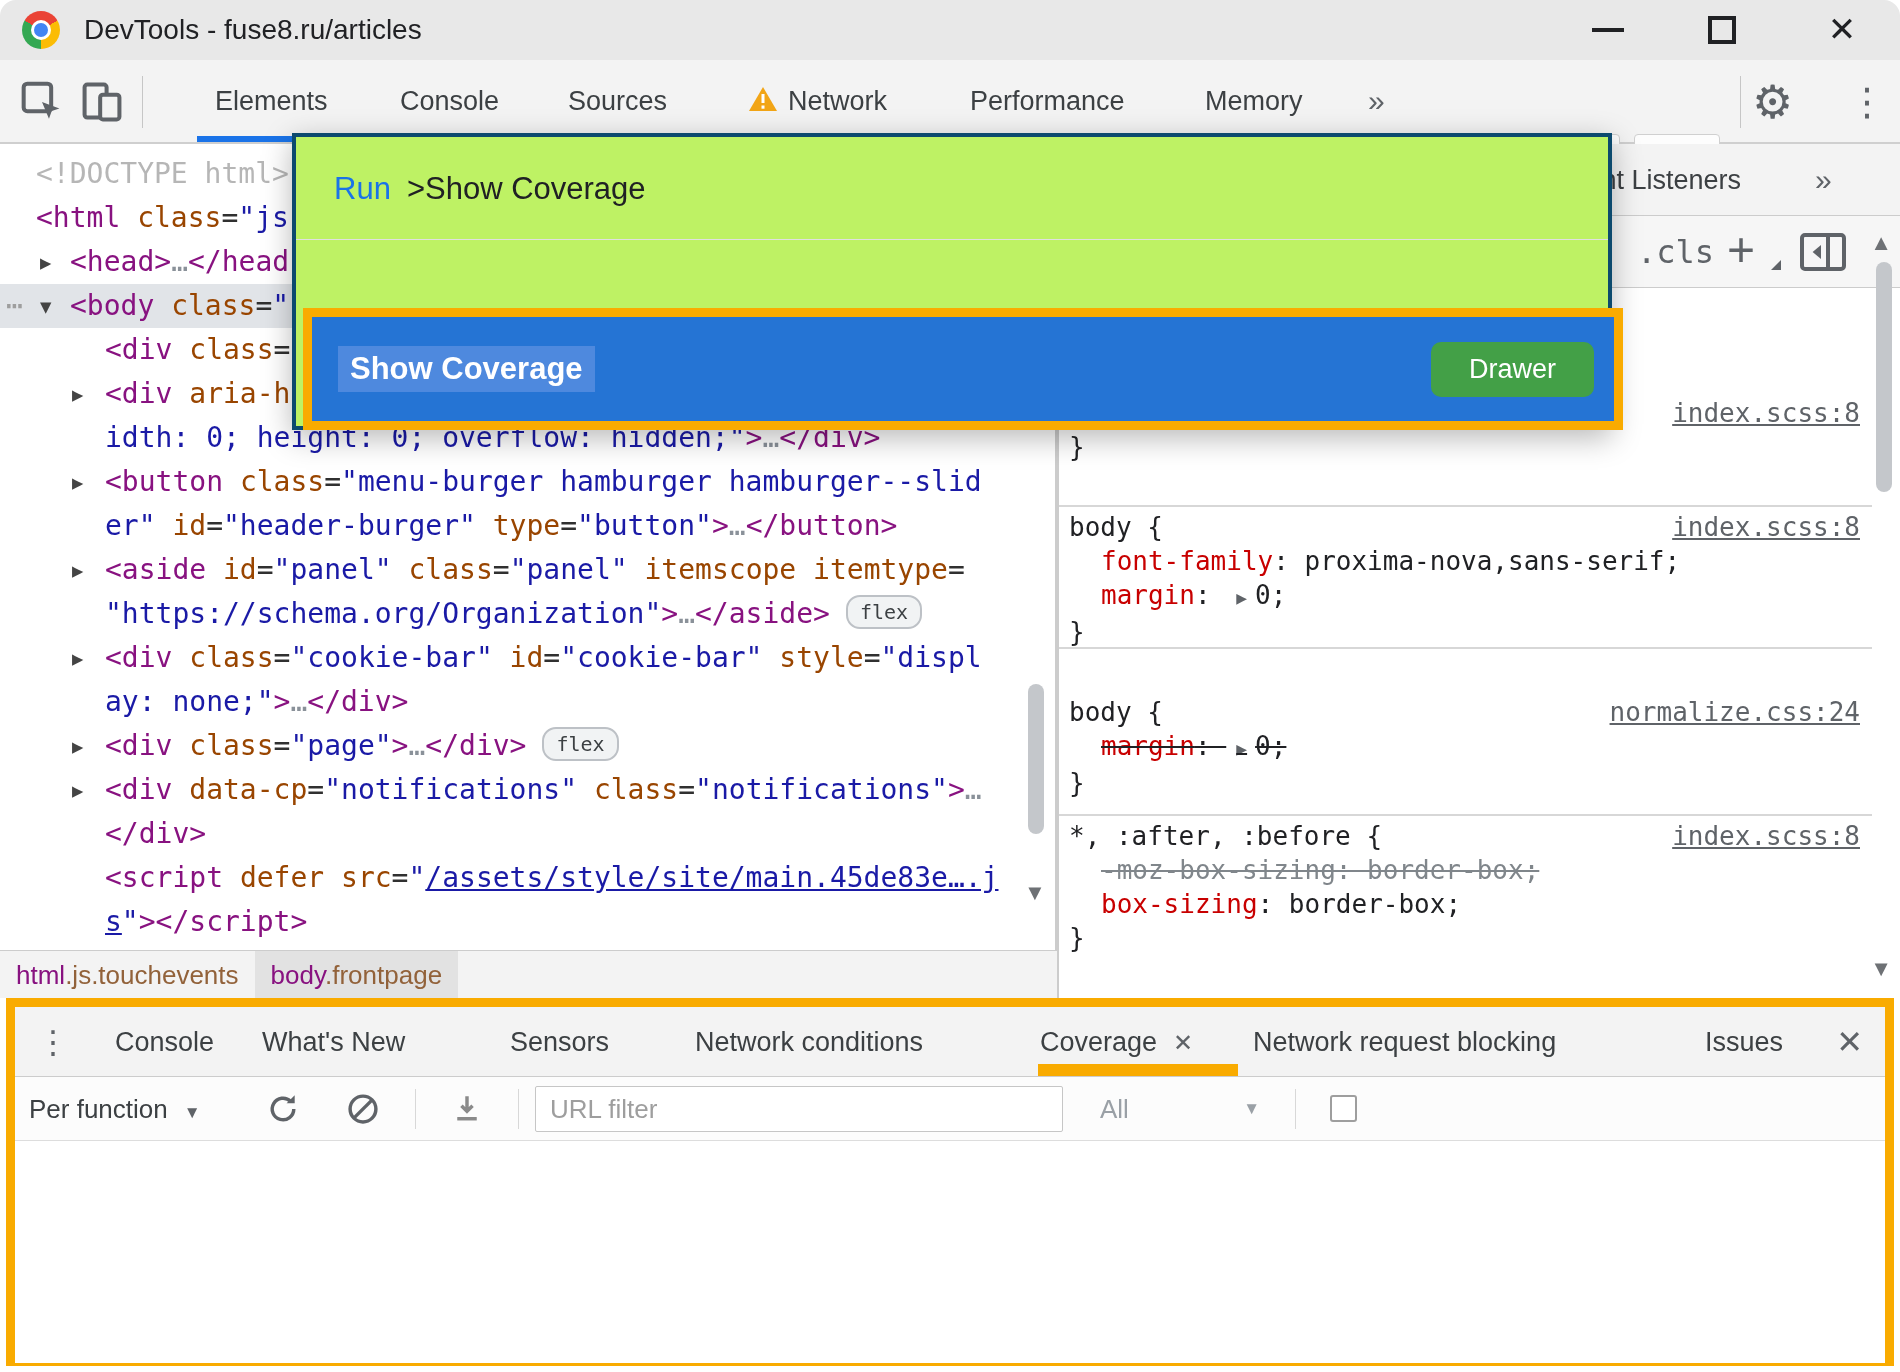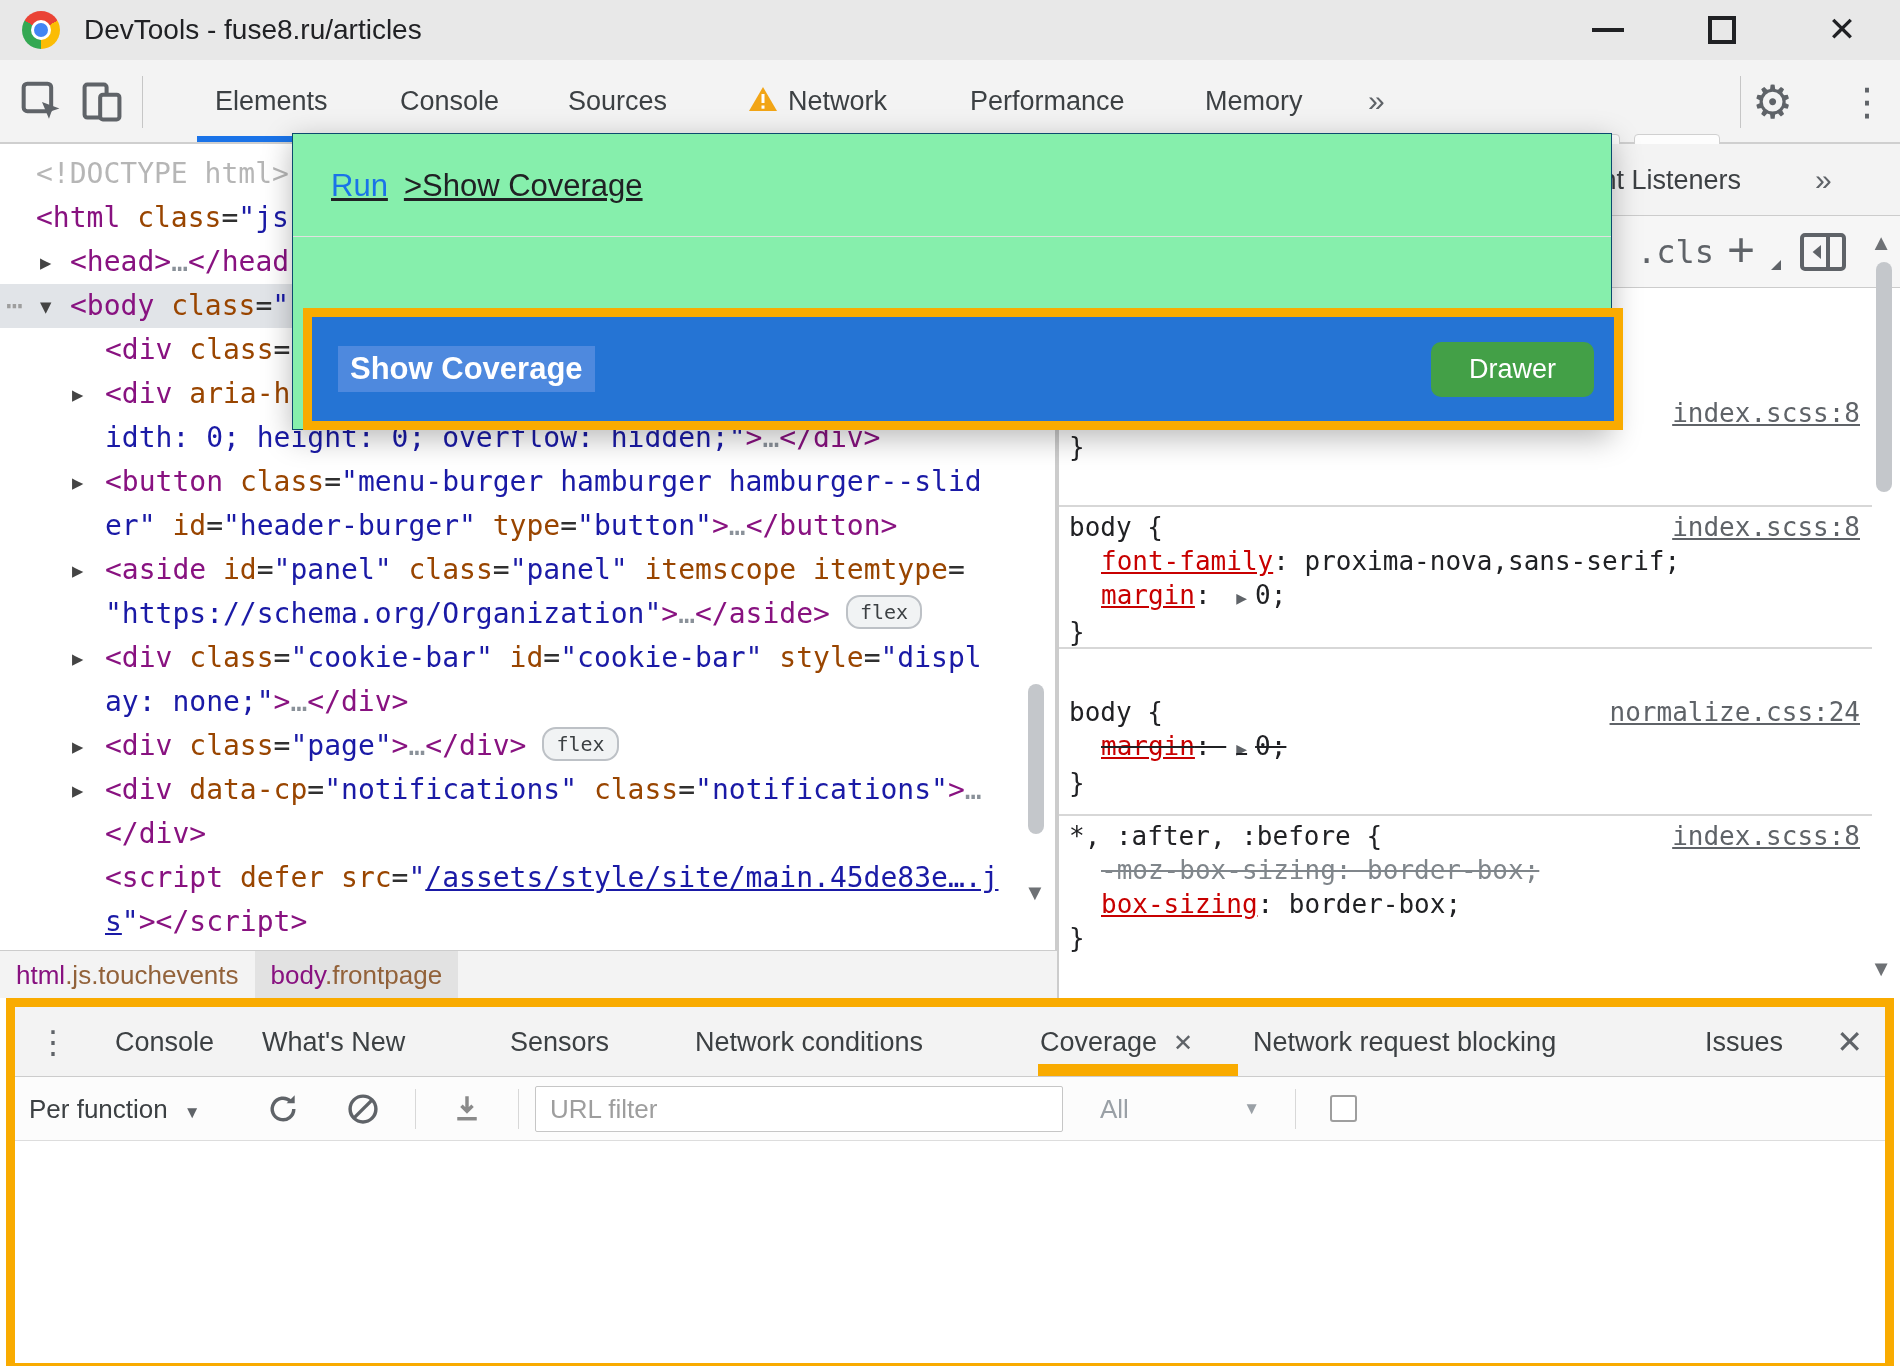--- a/index.html
+++ b/index.html
@@ -1,18 +1,18 @@
 <!DOCTYPE html>
 <html style="--annotation: #f9ab00; --result-blue: #2574d4; --badge-green: #43a047; --run-blue: #1a73e8; --tab-accent: #1a73e8;"><head>
 <meta charset="utf-8">
 <style>
   html,body{margin:0;padding:0;background:#fff;}
   *{box-sizing:border-box;}
   .screen{position:relative;width:1900px;height:1372px;background:#fff;overflow:hidden;
-    font-family:"Liberation Sans",sans-serif;color:#202124;}
+    font-family:"Liberation Sans",sans-serif;color:#202124;border-radius:16px;}
 
   
   .titlebar{position:absolute;left:0;top:0;width:1900px;height:60px;background:#e8e8e8;}
   .chrome-logo{position:absolute;left:22px;top:11px;width:38px;height:38px;border-radius:50%;
     background:conic-gradient(#ea4335 0 60deg,#fbbc05 60deg 180deg,#34a853 180deg 300deg,#ea4335 300deg 360deg);}
   .chrome-logo .w{position:absolute;left:50%;top:50%;width:20px;height:20px;margin:-10px 0 0 -10px;border-radius:50%;background:#fff;}
   .chrome-logo .b{position:absolute;left:50%;top:50%;width:14px;height:14px;margin:-7px 0 0 -7px;border-radius:50%;background:#4285f4;}
   .win-title{position:absolute;left:84px;top:0;line-height:60px;font-size:28px;color:#202124;}
   .min-btn{position:absolute;left:1586px;top:0;width:44px;height:60px;cursor:pointer;}
   .min-btn i{position:absolute;left:6px;top:28px;width:32px;height:4px;background:#202124;}
@@ -78,21 +78,21 @@
   .plus-btn{position:absolute;left:668px;top:0;line-height:68px;font-size:48px;color:#5f6368;cursor:pointer;}
   .plus-corner{position:absolute;left:712px;top:44px;width:0;height:0;border-left:10px solid transparent;border-bottom:10px solid #5f6368;}
   .panel-icon{position:absolute;left:740px;top:16px;cursor:pointer;}
   #rules .rule{position:absolute;left:10px;right:40px;font-family:"DejaVu Sans Mono",monospace;font-size:26px;line-height:34px;color:#202124;white-space:pre;}
   #rules .rule:nth-child(1){top:252px;}
   #rules .rule:nth-child(2){top:366px;}
   #rules .rule:nth-child(3){top:551px;}
   #rules .rule:nth-child(4){top:675px;}
   .rule-link{float:right;color:#5f6368;text-decoration:underline;cursor:pointer;}
   .decl{padding-left:32px;}
-  .prop{color:#c80000;text-decoration:underline;}
+  .prop{color:#c80000;}
   .strike{text-decoration:line-through;}
   .gray,.gray span{color:#80868b;}
   .expand{font-size:18px;color:#5f6368;padding:0 8px 0 10px;}
   .rule-sep{position:absolute;left:0;right:28px;height:2px;background:#d7d7d7;}
   .sep1{top:361px;} .sep2{top:503px;} .sep3{top:670px;}
   .st-up{position:absolute;right:8px;top:86px;font-size:22px;color:#6e7175;}
   .st-thumb{position:absolute;right:8px;top:118px;width:16px;height:230px;background:#c4c7cb;border-radius:8px;}
   .st-down{position:absolute;right:8px;top:812px;font-size:22px;color:#6e7175;}
 
   
@@ -120,22 +120,22 @@
   .url-input{position:absolute;left:520px;top:9px;width:528px;height:46px;border:1px solid #c6c6c6;border-radius:2px;
     font-family:"Liberation Sans",sans-serif;font-size:26px;padding:0 14px;color:#202124;outline:none;}
   .url-input::placeholder{color:#9e9e9e;}
   .all-dd{position:absolute;left:1085px;top:0;width:160px;line-height:64px;color:#9aa0a6;cursor:pointer;display:flex;justify-content:space-between;}
   .all-dd .dd-arrow{color:#9aa0a6;line-height:64px;}
   .cs-box{position:absolute;left:1315px;top:18px;width:27px;height:27px;border:2px solid #9e9e9e;border-radius:3px;background:#fff;cursor:pointer;}
   .cs-label{position:absolute;left:1360px;top:0;line-height:64px;}
   .d-content{height:222px;background:#fff;}
 
   
-  .palette{position:absolute;left:292px;top:133px;width:1320px;height:297px;background:#86efac;border:1px solid #0c4a6e;
-    box-shadow:0 8px 28px rgba(0,0,0,0.28);z-index:50;text-decoration:underline;}
+  .palette{position:absolute;left:292px;top:133px;width:1320px;height:297px;background:#bef264;border:4px solid #0c4a6e;
+    box-shadow:0 8px 28px rgba(0,0,0,0.28);z-index:50;}
   .p-query{height:103px;line-height:103px;border-bottom:1px solid #e0e0e0;padding-left:38px;font-size:31px;white-space:pre;}
   .p-run{color:var(--run-blue);margin-right:16px;}
   .p-text{color:#202124;}
   .p-hint{height:71px;line-height:71px;background:#f1f1f1;padding-left:38px;font-size:29px;color:#80868b;}
   .annotation-cmd{position:absolute;left:303px;top:308px;width:1320px;height:122px;border:9px solid var(--annotation);z-index:60;}
   .result-row{width:100%;height:100%;background:var(--result-blue);display:flex;align-items:center;cursor:pointer;}
   .result-label{margin-left:26px;padding:5px 12px;background:#4e89de;color:#fff;font-size:31px;font-weight:bold;}
   .drawer-btn{margin-left:auto;margin-right:20px;background:var(--badge-green);color:#fff;font-size:27px;padding:12px 38px;border-radius:10px;}
 </style>
 </head>

